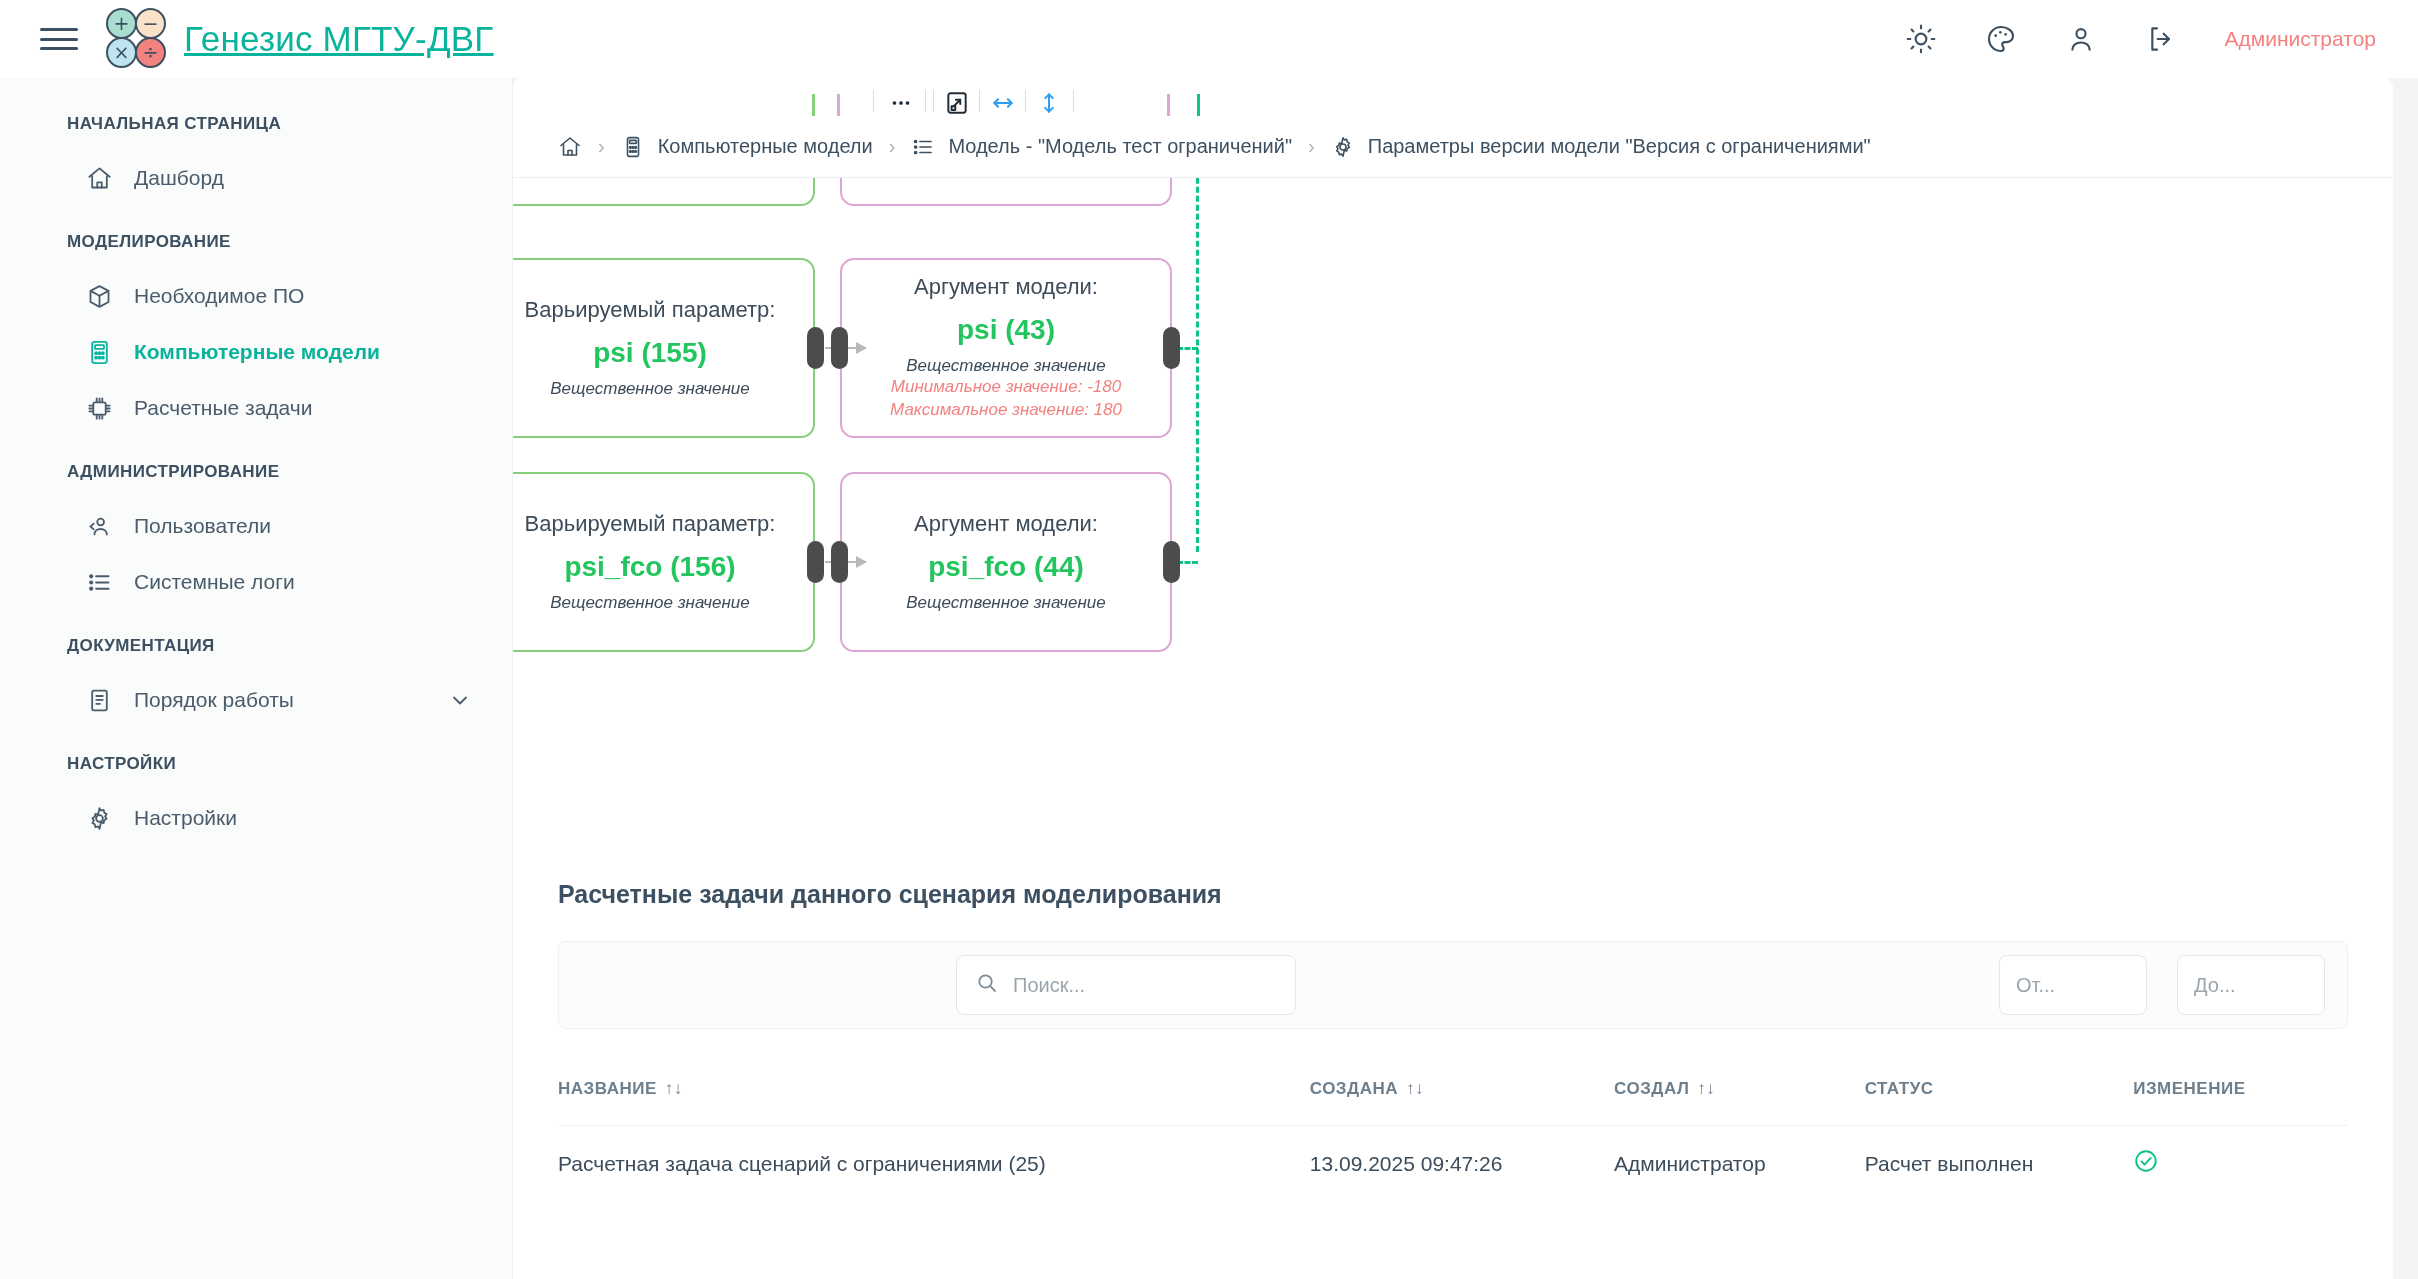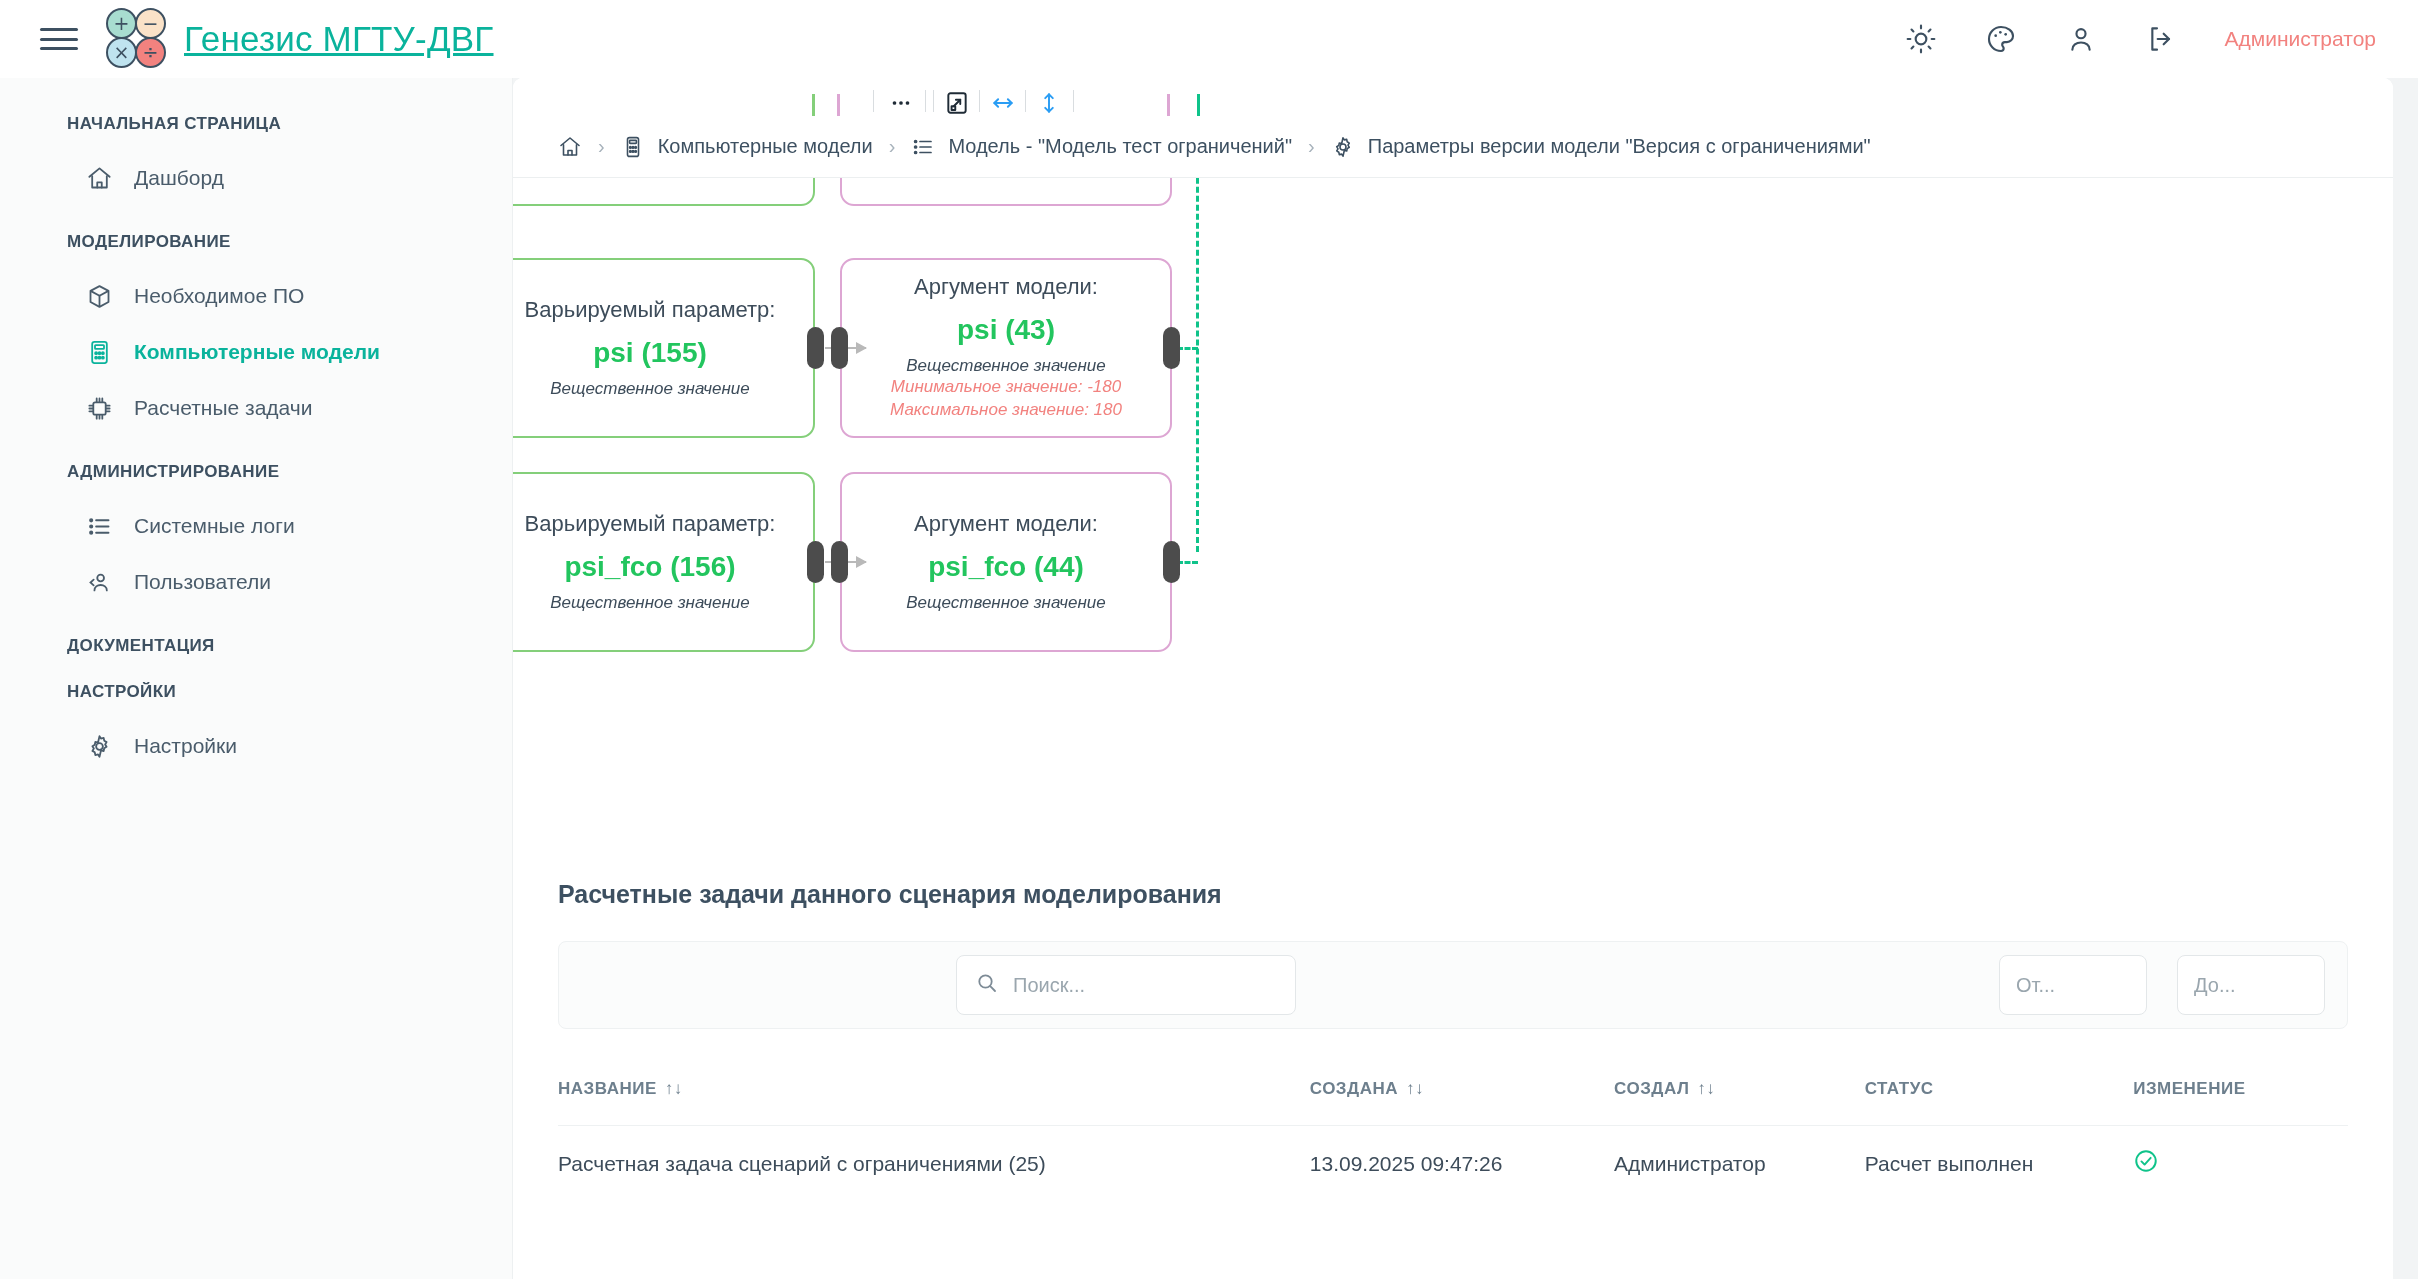--- a/index.html
+++ b/index.html
@@ -233,41 +233,55 @@
           <rect x="6.5" y="6.5" width="11" height="11" rx="1.6"></rect>
           <path d="M9.5 3v3M12 3v3M14.5 3v3M9.5 18v3M12 18v3M14.5 18v3M3 9.5h3M3 12h3M3 14.5h3M18 9.5h3M18 12h3M18 14.5h3"></path>
         </svg>
       </span>
       <span>Расчетные задачи</span>
     </div>
 
     <div class="nav-section">АДМИНИСТРИРОВАНИЕ</div>
     <div class="nav-item">
       <span class="ico">
+        <svg viewBox="0 0 24 24" fill="none" stroke="#4a5c6b" stroke-width="1.6" stroke-linecap="round">
+          <circle cx="13" cy="8" r="3"></circle>
+            <path d="M7.5 19c0-3 2.5-4.8 5.5-4.8s5.5 1.8 5.5 4.8"></path>
+          <path d="M6.8 9.5L4 12l2.8 2.5"></path>
+        </svg>
+      </span>
+      <span>Пользователи</span>
+    </div>
+    <div class="nav-item">
+      <span class="ico">
         <svg viewBox="0 0 24 24" fill="none" stroke="#4a5c6b" stroke-width="1.7" stroke-linecap="round">
           <path d="M9 6.5h11M9 12h11M9 17.5h11"></path>
           <circle cx="4.6" cy="6.5" r="1" fill="#4a5c6b"></circle>
             <circle cx="4.6" cy="12" r="1" fill="#4a5c6b"></circle>
             <circle cx="4.6" cy="17.5" r="1" fill="#4a5c6b"></circle>
         </svg>
       </span>
       <span>Системные логи</span>
     </div>
-    <div class="nav-item">
-      <span class="ico">
-        <svg viewBox="0 0 24 24" fill="none" stroke="#4a5c6b" stroke-width="1.6" stroke-linecap="round">
-          <circle cx="13" cy="8" r="3"></circle>
-            <path d="M7.5 19c0-3 2.5-4.8 5.5-4.8s5.5 1.8 5.5 4.8"></path>
-          <path d="M6.8 9.5L4 12l2.8 2.5"></path>
-        </svg>
-      </span>
-      <span>Пользователи</span>
-    </div>
 
     <div class="nav-section">ДОКУМЕНТАЦИЯ</div>
+    <div class="nav-item">
+      <span class="ico">
+        <svg viewBox="0 0 24 24" fill="none" stroke="#4a5c6b" stroke-width="1.6" stroke-linejoin="round">
+          <rect x="5.5" y="3.2" width="13" height="17.6" rx="1.6"></rect>
+            <path d="M8.5 8h7M8.5 11.5h7M8.5 15h4.5"></path>
+        </svg>
+      </span>
+      <span>Порядок работы</span>
+      <span class="chev">
+        <svg viewBox="0 0 24 24" fill="none" stroke="#4a5c6b" stroke-width="1.8" stroke-linecap="round" stroke-linejoin="round">
+            <path d="M6 9.5l6 6 6-6"></path>
+          </svg>
+      </span>
+    </div>
 
     <div class="nav-section">НАСТРОЙКИ</div>
     <div class="nav-item">
       <span class="ico">
         <svg viewBox="0 0 24 24" fill="none" stroke="#4a5c6b" stroke-width="1.6" stroke-linejoin="round">
           <circle cx="12" cy="12" r="3"></circle>
           <path d="M12 2.8l1.3 2.1 2.4-.5.5 2.4 2.1 1.3-1.3 2.1 1.3 2.1-2.1 1.3-.5 2.4-2.4-.5L12 21.2l-1.3-2.1-2.4.5-.5-2.4-2.1-1.3L7 13.8 5.7 11.7l2.1-1.3.5-2.4 2.4.5z"></path>
         </svg>
       </span>
       <span>Настройки</span>

